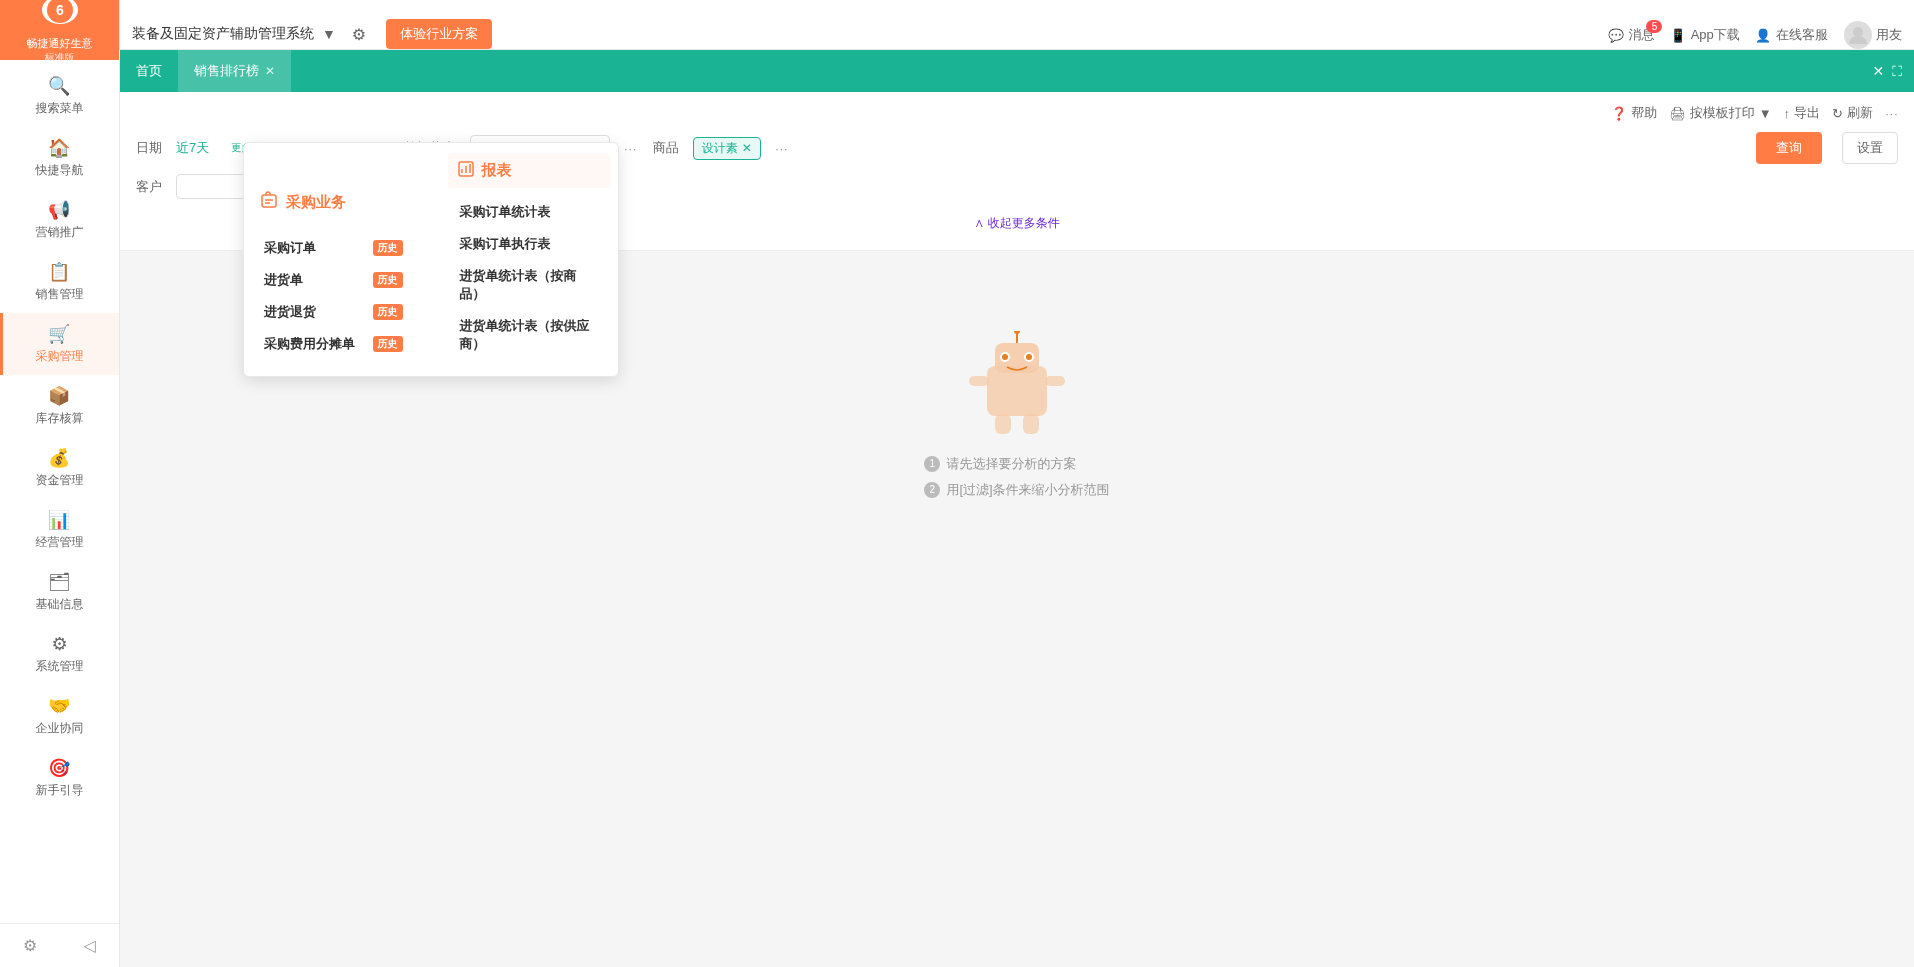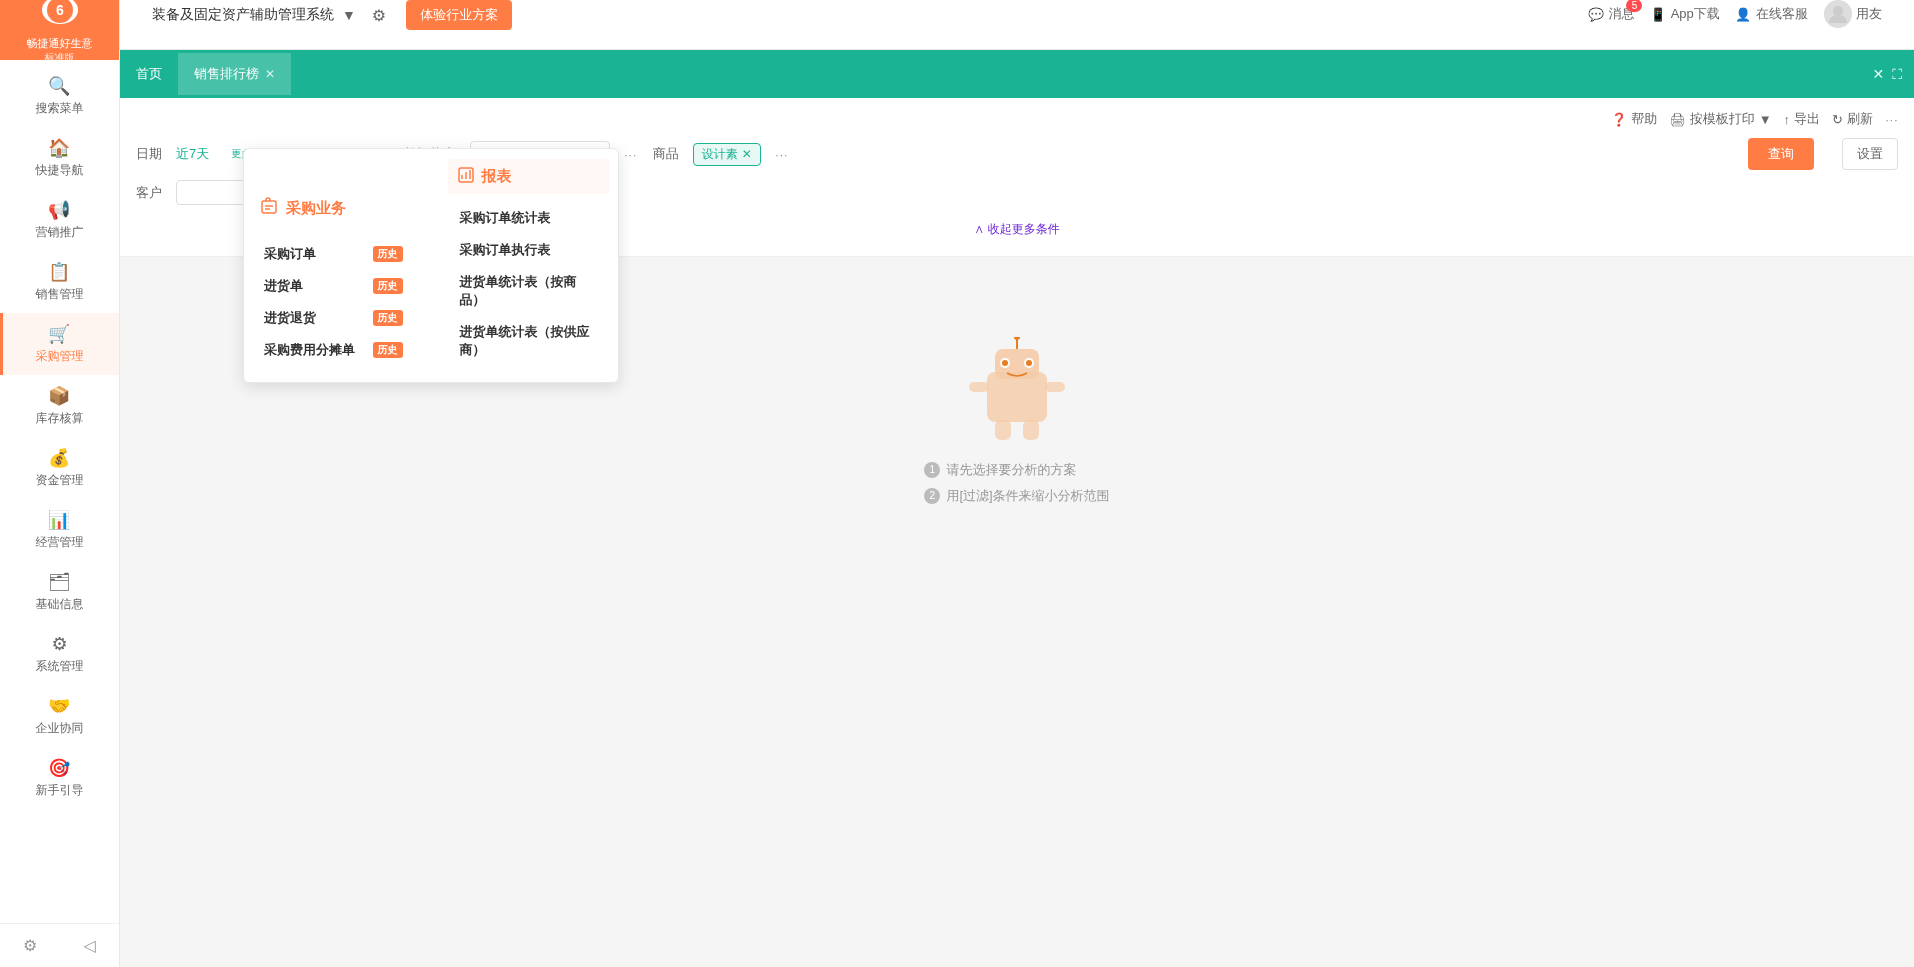--- a/index.html
+++ b/index.html
@@ -93,22 +93,22 @@
       display: flex;
       flex-direction: column;
       overflow: hidden;
     }
 
     
     .top-header {
       height: 50px;
       background: #fff;
       display: flex;
-      align-items: flex-start;
-      padding: 0 32px;
+      align-items: flex-end;
+      padding: 0 12px;
       border-bottom: 1px solid #e8e8e8;
       flex-shrink: 0;
     }
     .system-title {
       color: #333;
       font-size: 14px;
       flex: 1;
       display: flex;
       align-items: center;
       gap: 8px;
@@ -172,21 +172,21 @@
       background: #ddd;
       display: flex;
       align-items: center;
       justify-content: center;
       font-size: 12px;
       color: #666;
     }
 
     
     .tab-bar {
-      height: 48px;
+      height: 42px;
       background: #1ab394;
       display: flex;
       align-items: center;
       padding: 0 0;
       flex-shrink: 0;
     }
     .tab-item {
       height: 42px;
       display: flex;
       align-items: center;
@@ -580,21 +580,21 @@
 
         <div class="filter-item">
           <span class="filter-label">商品</span>
           <span class="filter-tag">
             <span>设计素</span>
             <span class="filter-tag-close">✕</span>
           </span>
           <span class="dots">···</span>
         </div>
 
-        <div style="margin-left:auto;display:flex;gap:8px">
+        <div style="margin-left:auto;display:flex;">
           <button class="btn-query">查询</button>
           <button class="btn-settings">设置</button>
         </div>
       </div>
 
 
       <div class="filter-row">
         <div class="filter-item">
           <span class="filter-label">客户</span>
           <input class="filter-input" style="">

